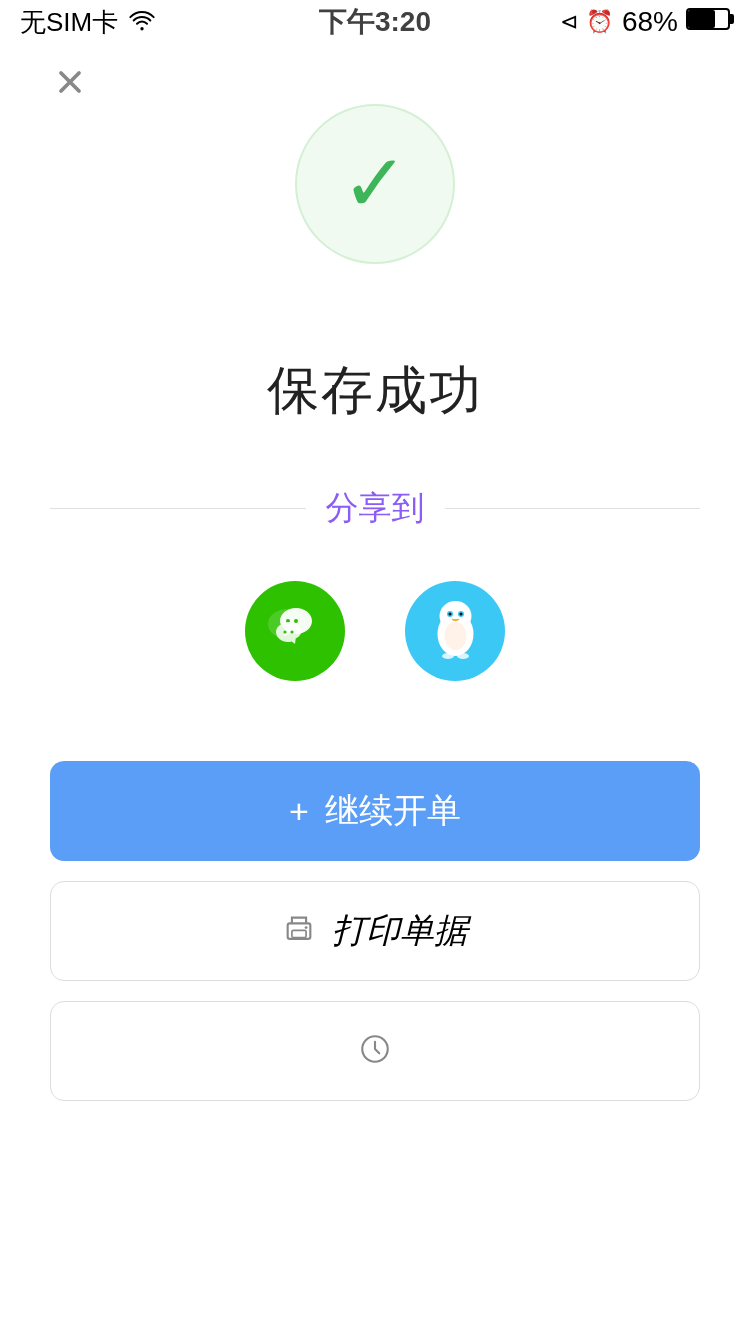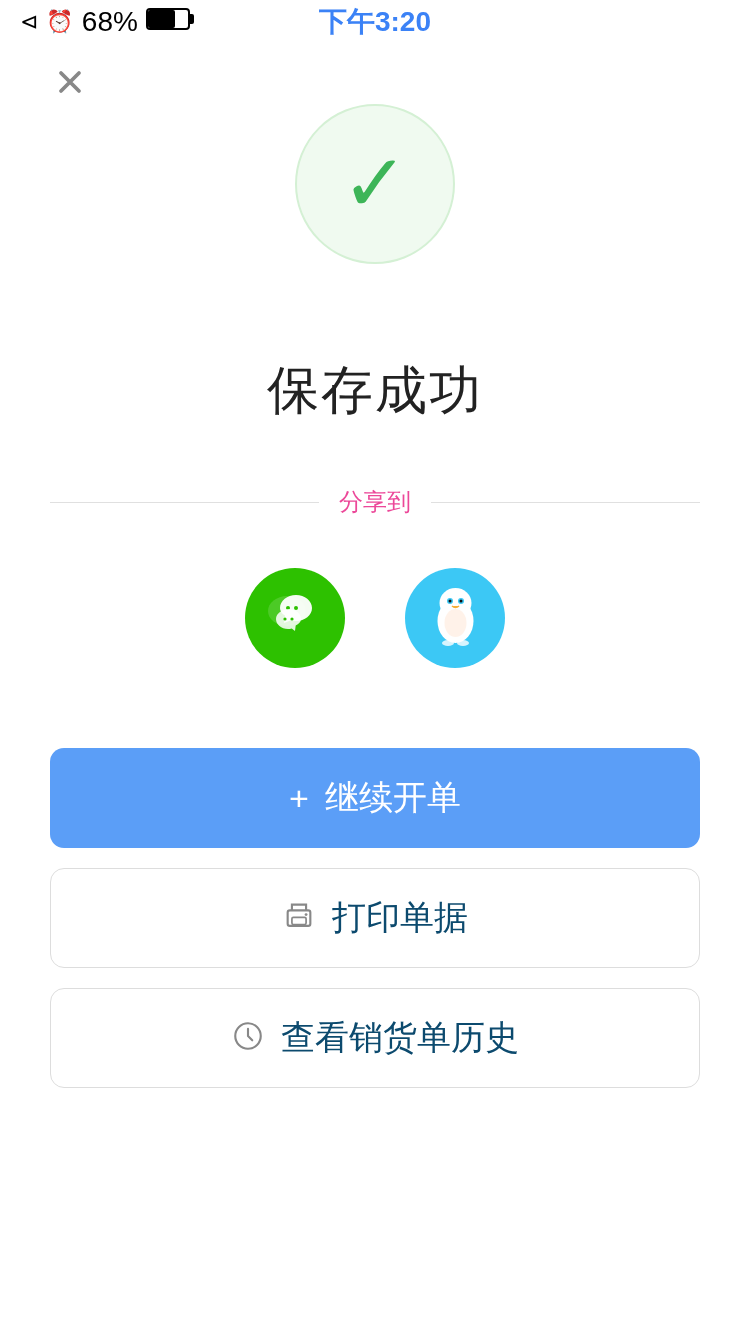--- a/index.html
+++ b/index.html
@@ -27,21 +27,21 @@
       font-size: 26px;
       color: #000;
       font-weight: 500;
       display: flex;
       align-items: center;
       gap: 10px;
     }
     .status-center {
       font-size: 28px;
       font-weight: 600;
-      color: #3b82f6;
+      color: #404040;
       position: absolute;
       left: 50%;
       transform: translateX(-50%);
     }
     .status-right {
       display: flex;
       align-items: center;
       gap: 8px;
       font-size: 24px;
       color: #000;
@@ -136,22 +136,22 @@
       align-items: center;
       gap: 20px;
       margin-bottom: 50px;
     }
     .divider-line {
       flex: 1;
       height: 1px;
       background: #e0e0e0;
     }
     .divider-text {
-      font-size: 24px;
-      color: #ec4899;
+      font-size: 33px;
+      color: #8b5cf6;
     }
 
     
     .share-icons {
       display: flex;
       justify-content: center;
       gap: 60px;
     }
     .share-icon-btn {
       width: 100px;
@@ -191,32 +191,45 @@
       border: none;
       outline: none;
     }
     .btn-primary {
       background: #5b9ef7;
       color: #fff;
       border: none;
     }
     .btn-secondary {
       background: #fff;
-      color: #0c4a6e;
+      color: #000000;
       border: 1px solid #ddd;
+      font-style: italic;
     }
     .btn-icon {
       font-size: 34px;
       line-height: 1;
     }
   </style>
 </head>
 <body>
 
 <div class="status-bar">
+  <div class="status-left">
+    <span>无SIM卡</span>
+
+    <span>
+      <svg viewBox="0 0 24 18" fill="none" xmlns="http://www.w3.org/2000/svg" width="28" height="20">
+        <path d="M12 14.5a1.5 1.5 0 1 1 0 3 1.5 1.5 0 0 1 0-3z" fill="#000"></path>
+        <path d="M7.5 11.5C8.8 10.2 10.3 9.5 12 9.5s3.2.7 4.5 2" stroke="#000" stroke-width="1.8" fill="none" stroke-linecap="round"></path>
+        <path d="M4.5 8.5C6.5 6.5 9.1 5.5 12 5.5s5.5 1 7.5 3" stroke="#000" stroke-width="1.8" fill="none" stroke-linecap="round"></path>
+        <path d="M1.5 5.5C4.2 2.8 7.9 1 12 1s7.8 1.8 10.5 4.5" stroke="#000" stroke-width="1.8" fill="none" stroke-linecap="round"></path>
+      </svg>
+    </span>
+  </div>
   <div class="status-center">下午3:20</div>
   <div class="status-right">
 
     <span style="font-size:22px;">⊲</span>
 
     <span style="font-size:22px;">⏰</span>
     <span style="font-size:28px;">68%</span>
     <span>
       <div class="battery-rect"><div class="battery-fill"></div></div>
     </span>
@@ -303,17 +316,16 @@
       <span>打印单据</span>
     </button>
 
     <button class="btn btn-secondary">
       <span class="btn-icon">
         <svg width="34" height="34" viewBox="0 0 24 24" fill="none" xmlns="http://www.w3.org/2000/svg">
           <circle cx="12" cy="12" r="9" stroke="#888" stroke-width="1.5" fill="none"></circle>
           <path d="M12 7v5l3 3" stroke="#888" stroke-width="1.5" stroke-linecap="round" stroke-linejoin="round"></path>
         </svg>
       </span>
-      <span>查看销货单历史</span>
     </button>
   </div>
 
 </div>
 
 </body></html>

